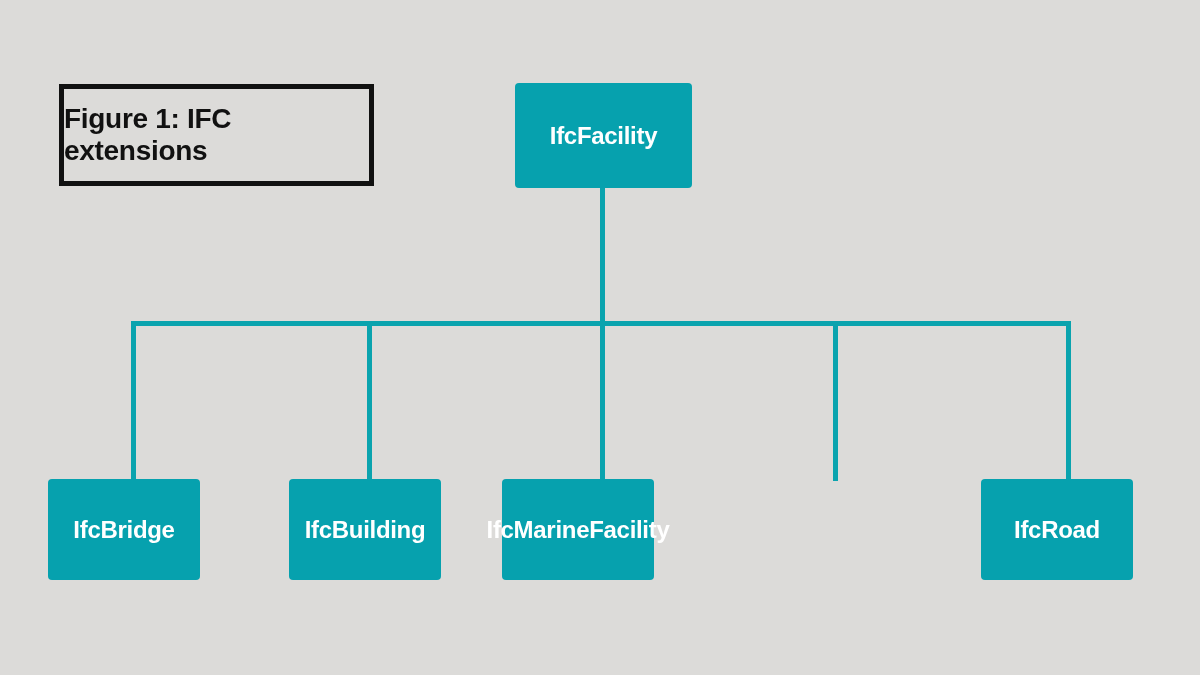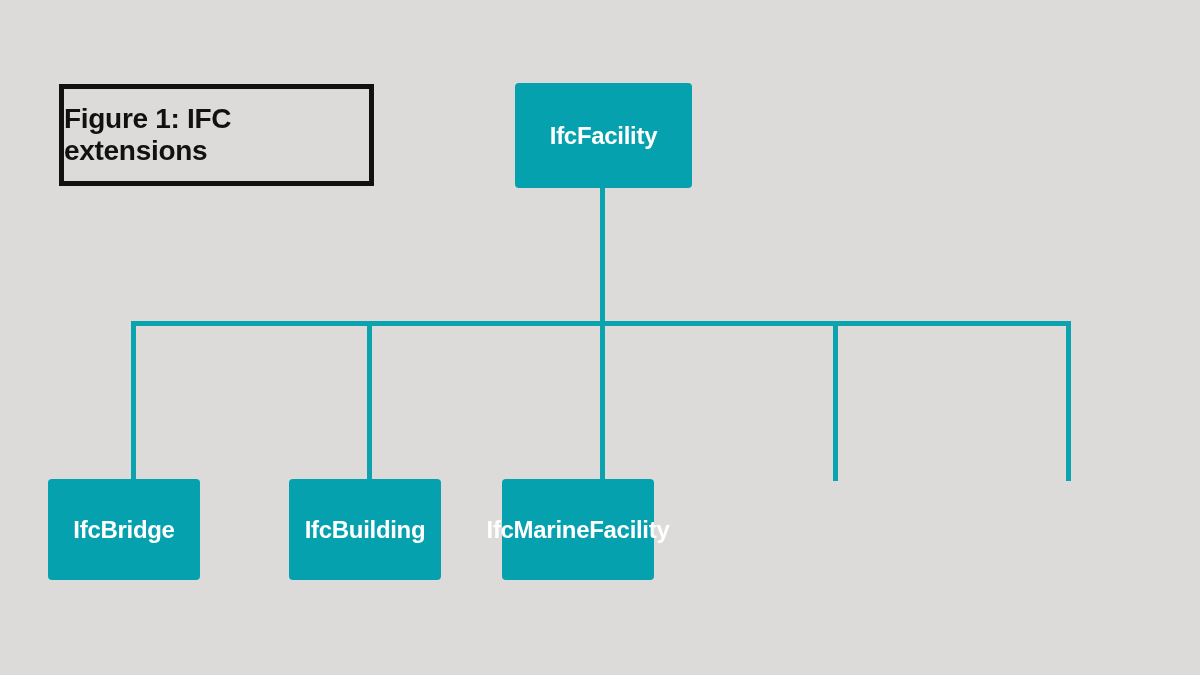--- a/index.html
+++ b/index.html
@@ -81,14 +81,17 @@
 
   <div class="node node-child node-bridge">
     <span>IfcBridge</span>
   </div>
   <div class="node node-child node-building">
     <span>IfcBuilding</span>
   </div>
   <div class="node node-child node-marine">
     <span>IfcMarineFacility</span>
   </div>
+  <div class="node node-child node-road">
+    <span>IfcRoad</span>
+  </div>
 
 </div>
 
 </body></html>

